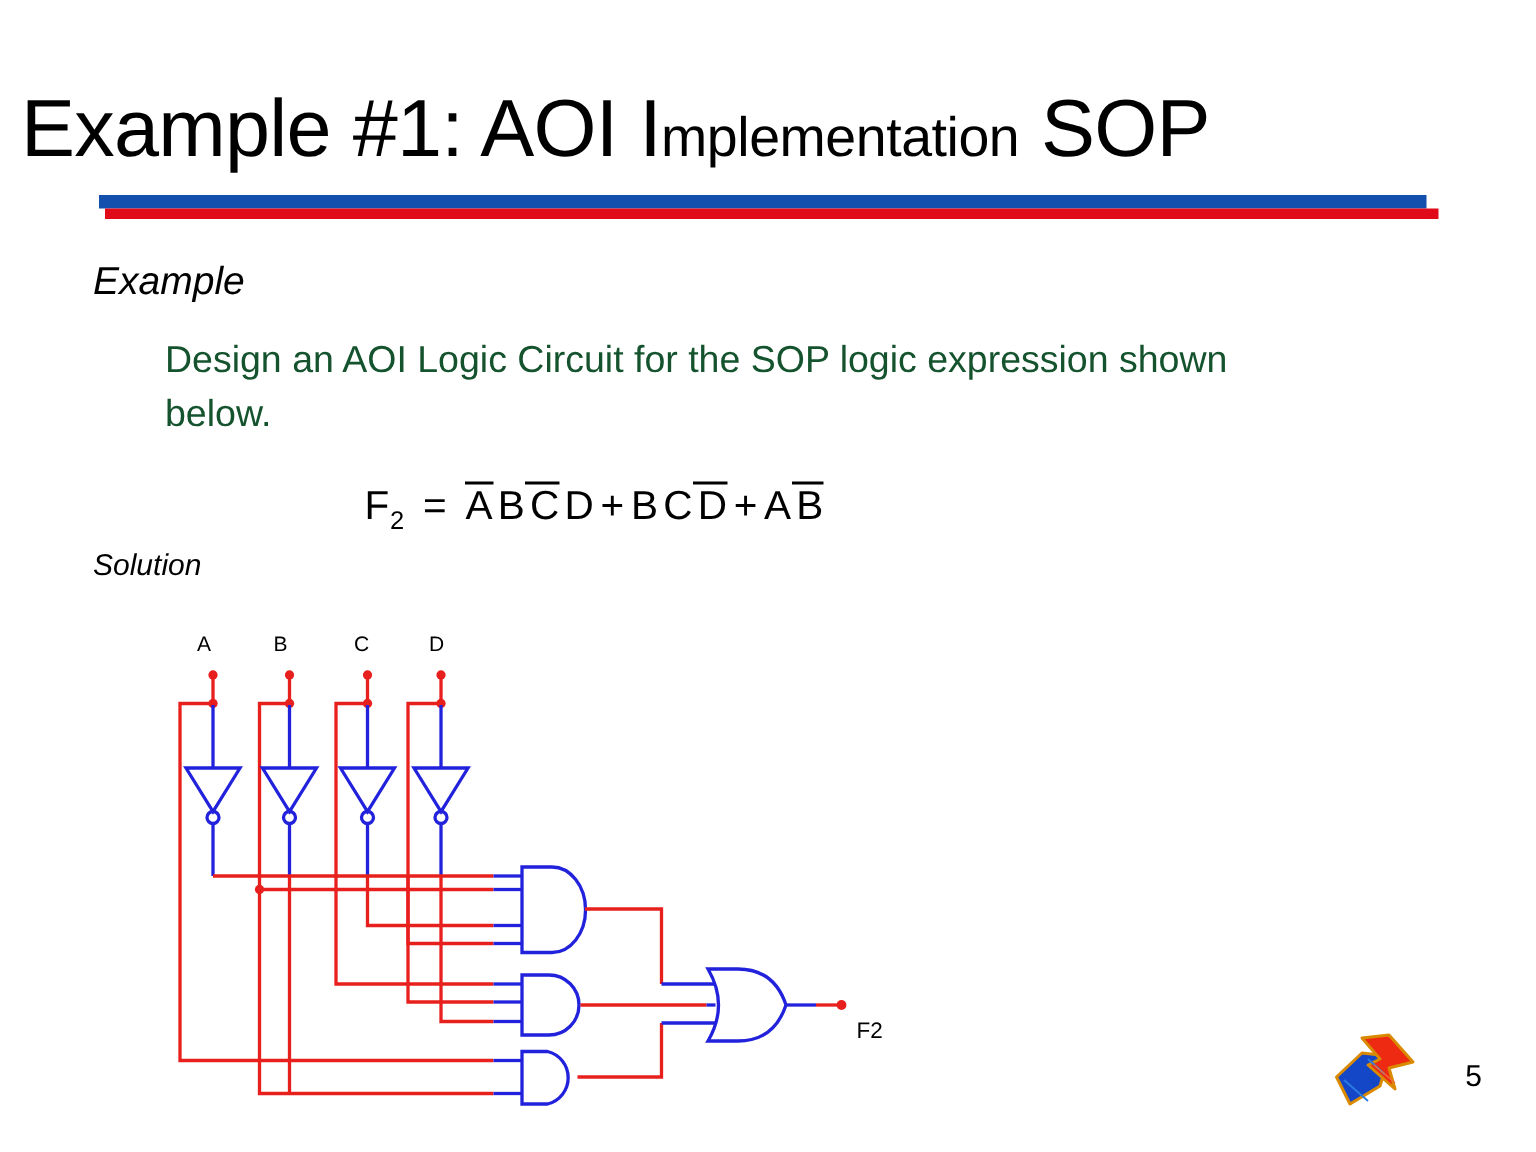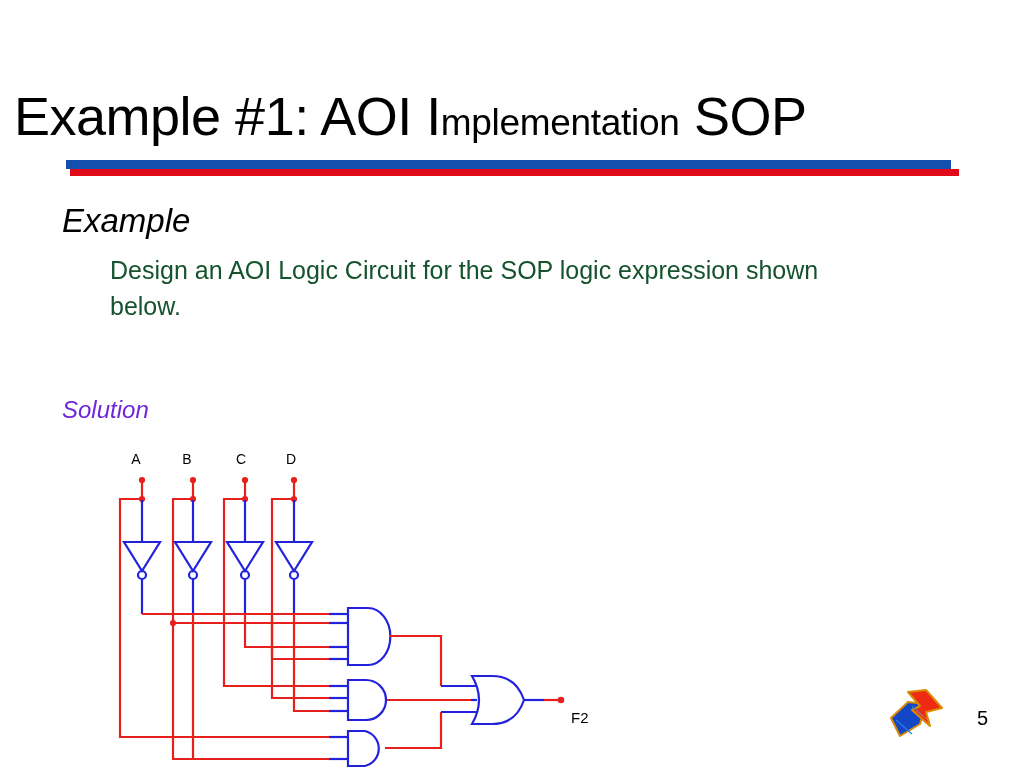--- a/index.html
+++ b/index.html
@@ -3,21 +3,21 @@
 <meta charset="utf-8">
 <style>
   html,body{margin:0;padding:0;}
   body{
     width:1024px;height:768px;
     background:#ffffff;
     font-family:"Liberation Sans", sans-serif;
     overflow:hidden;
     position:relative;
   }
-  .slide{position:absolute;inset:0;margin-top:30px;}
+  .slide{position:absolute;inset:0;}
 
   
   .title-wrap{
     position:absolute;
     left:14px; top:58px;
     width:996px;
     white-space:nowrap;
   }
   .title-main{
     font-size:54px;
@@ -40,38 +40,38 @@
     position:absolute;
     left:70px; top:139px;
     width:889px; height:7px;
     background:#e00a18;
   }
 
   
   .lbl-example{
     position:absolute;
     left:62px; top:172px;
-    font-size:33px;
+    font-size:26px;
     font-style:italic;
     color:#000;
   }
   .body-text{
     position:absolute;
     left:110px; top:222px;
     width:720px;
     font-size:25px;
     line-height:36px;
     color:#14532d;
   }
   .lbl-solution{
     position:absolute;
     left:62px; top:366px;
-    font-size:24px;
+    font-size:20px;
     font-style:italic;
-    color:#6d28d9;
+    color:#000000;
   }
 
   
   .equation{
     position:absolute;
     left:243px; top:322px;
     font-size:27px;
     color:#000;
     white-space:nowrap;
     letter-spacing:0.5px;
@@ -128,20 +128,25 @@
 
   <div class="title-wrap">
     <span class="title-main">Example #1: AOI I</span><span class="title-main title-small">mplementation</span><span class="title-main"> SOP</span>
   </div>
   <div class="bar-blue"></div>
   <div class="bar-red"></div>
 
   <div class="lbl-example">Example</div>
   <div class="body-text">Design an AOI Logic Circuit for the SOP logic expression shown below.</div>
 
+  <div class="equation">
+    <span>F</span><span class="sub">2</span>
+    <span class="op">=</span>
+    <span class="ovb">A</span><span class="sp">B</span><span class="ovb sp">C</span><span class="sp">D</span><span class="op">+</span><span>B</span><span class="sp">C</span><span class="ovb sp">D</span><span class="op">+</span><span>A</span><span class="ovb sp">B</span>
+  </div>
 
   <div class="lbl-solution">Solution</div>
 
   <div class="in-label" style="left:126px;top:421px;">A</div>
   <div class="in-label" style="left:177px;top:421px;">B</div>
   <div class="in-label" style="left:231px;top:421px;">C</div>
   <div class="in-label" style="left:281px;top:421px;">D</div>
   <div class="out-label">F2</div>
 
   <svg class="circuit" viewBox="0 0 1024 768">

